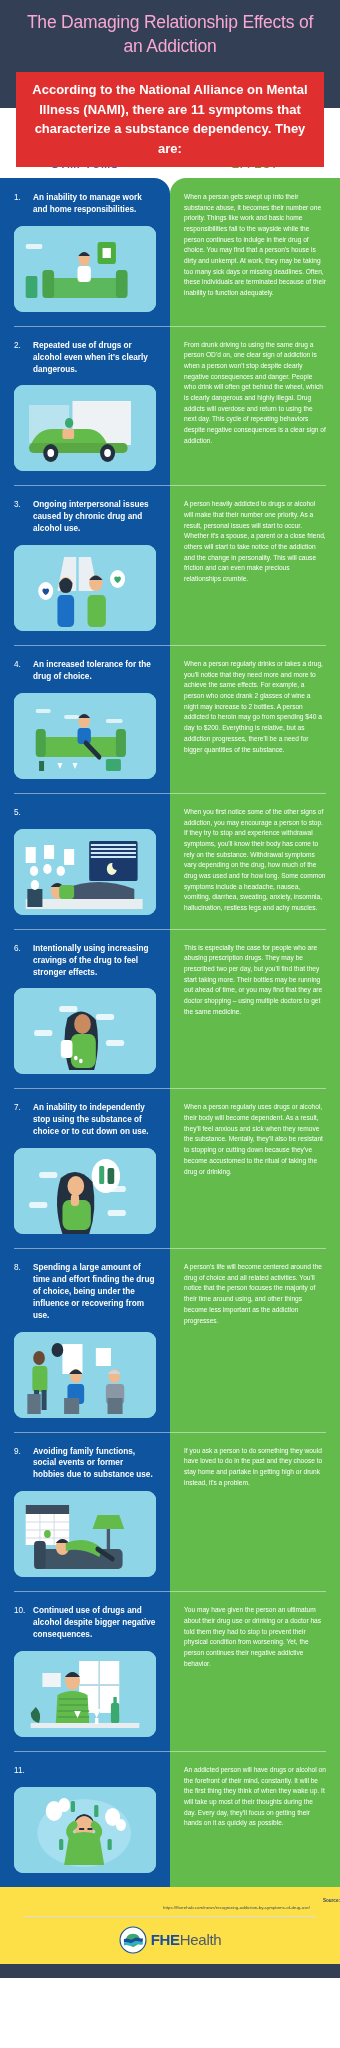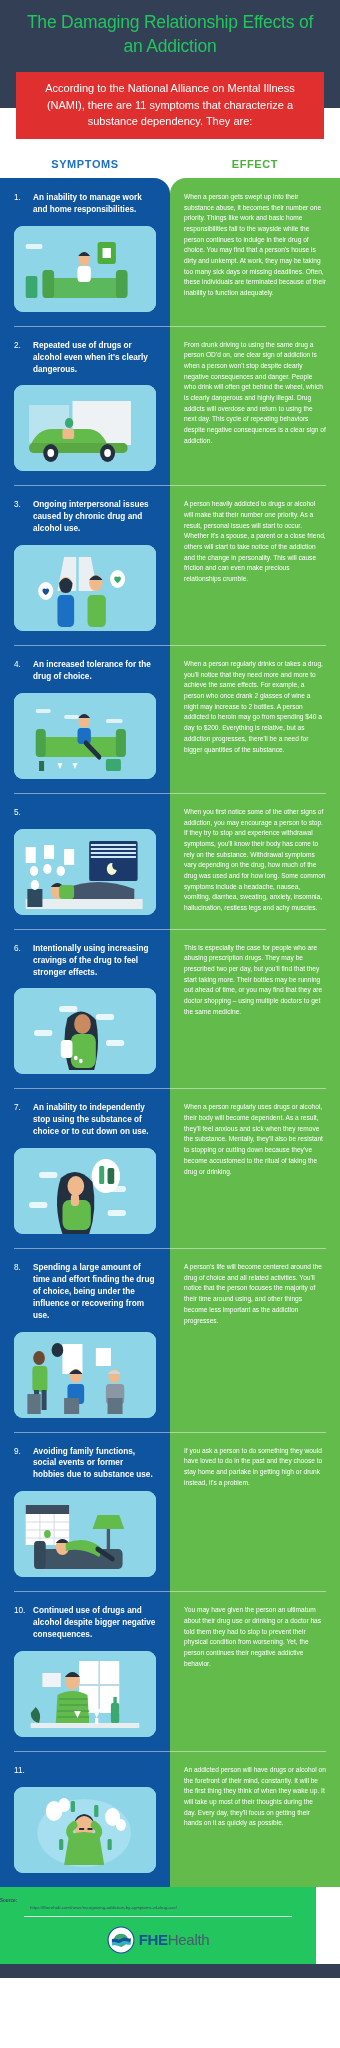--- a/index.html
+++ b/index.html
@@ -14,41 +14,41 @@
   }
 
   
   .header {
     background:#333f54;
     width:340px;
     height:108px;
     position:relative;
   }
   .header-title {
-    color:#22c55e;
+    color:#f9a8d4;
     font-size:17.5px;
     font-weight:300;
     line-height:1.35;
     text-align:center;
     padding:11px 18px 0 18px;
     letter-spacing:-0.2px;
   }
   .banner {
     position:absolute;
     left:16px;
     right:16px;
     top:72px;
     background:#e02f2f;
     padding:8px 10px 9px 10px;
     text-align:center;
   }
   .banner-text {
     color:#ffffff;
-    font-size:11px;
-    font-weight:normal;
+    font-size:13px;
+    font-weight:bold;
     line-height:1.5;
   }
 
   
   .col-heads {
     display:flex;
     width:340px;
     padding:18px 0 8px 0;
     background:#ffffff;
   }
@@ -120,24 +120,24 @@
     background:#8ed5e8;
     border-radius:9px;
     height:86px;
     position:relative;
     overflow:hidden;
   }
   .illus svg { display:block; width:100%; height:100%; }
 
   
   .footer {
-    background:#22c55e;
-    width:316px;
+    background:#fde047;
+    width:340px;
     padding-top:11px;
-    text-align:left;
+    text-align:right;
   }
   .src-label {
     font-size:4.6px;
     font-weight:bold;
     color:#3b4a60;
     line-height:1.4;
   }
   .src-url {
     font-size:4.4px;
     color:#3b4a60;

